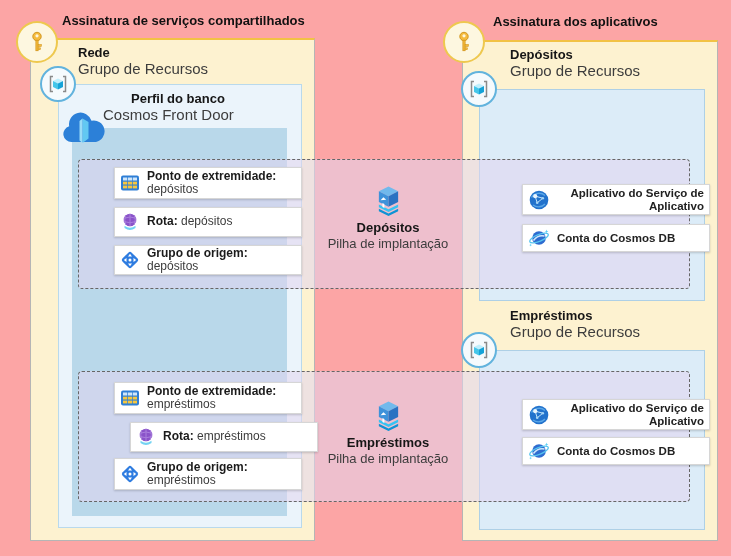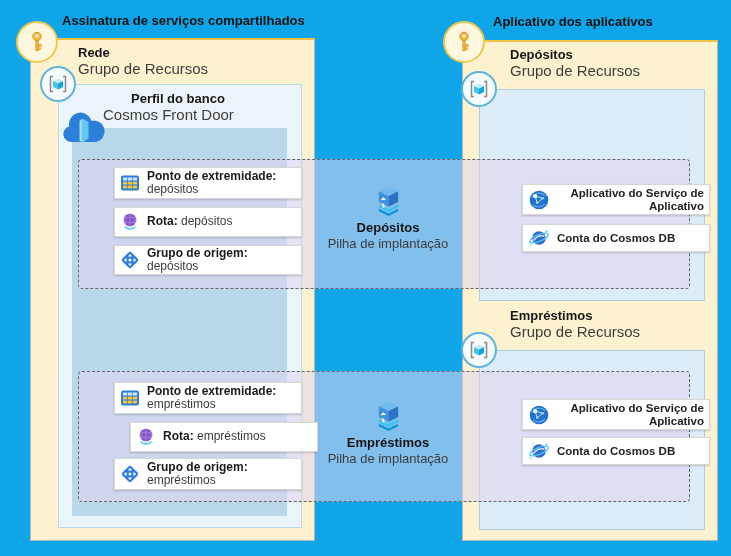--- a/index.html
+++ b/index.html
@@ -1,16 +1,16 @@
 <!DOCTYPE html>
 <html><head>
 <meta charset="utf-8">
 <style>
   html,body{margin:0;padding:0;background:#ffffff;}
-  .canvas{position:relative;width:731px;height:556px;background:#0ea5e9;
+  .canvas{position:relative;width:731px;height:556px;background:#fca5a5;
           font-family:"Liberation Sans",sans-serif;overflow:hidden;}
   .abs{position:absolute;box-sizing:border-box;}
 
   
   .sub-box{background:#fdf2d0;border:1px solid #b5b5b5;border-top:2px solid #f2c245;}
   .light-box{background:#ebf4fb;border:1px solid #b9d9ec;}
   .med-box{background:#b9d8ea;}
   .rg-box{background:#dcecf8;border:1px solid #aed0e6;}
   .overlay{background:rgba(226,214,238,0.55);border:1px dashed #666;border-radius:4px;z-index:4;}
 
@@ -71,21 +71,21 @@
     <span style="display:flex;">
       <svg width="24" height="24" viewBox="0 0 24 24">
           <circle cx="12" cy="6.5" r="4.2" fill="#f5bb3d" stroke="#d2961f"></circle>
           <circle cx="12" cy="5.8" r="1.6" fill="#fdf6dd"></circle>
           <rect x="10.9" y="10.2" width="2.2" height="10.5" fill="#f5bb3d" stroke="#d2961f" stroke-width="0.8"></rect>
           <rect x="13.1" y="14.5" width="3.2" height="1.9" fill="#f5bb3d" stroke="#d2961f" stroke-width="0.6"></rect>
           <rect x="13.1" y="17.8" width="2.3" height="1.9" fill="#f5bb3d" stroke="#d2961f" stroke-width="0.6"></rect>
         </svg>
     </span>
   </div>
-  <div class="abs title" style="left:493px;top:14px;">Aplicativo dos aplicativos</div>
+  <div class="abs title" style="left:493px;top:14px;">Assinatura dos aplicativos</div>
 
   <div class="abs badge rg-badge" style="left:40px;top:66px;width:36px;height:36px;">
     <span style="display:flex;">
       <svg width="22" height="22" viewBox="0 0 22 22">
           <path d="M6 3.5 H3.5 V18.5 H6" stroke="#8a8a8a" stroke-width="1.5" fill="none"></path>
           <path d="M16 3.5 H18.5 V18.5 H16" stroke="#8a8a8a" stroke-width="1.5" fill="none"></path>
           <polygon points="11,5.5 16,8 11,10.5 6,8" fill="#bfeefb"></polygon>
           <polygon points="6,8 11,10.5 11,16.5 6,14" fill="#45c6e9"></polygon>
           <polygon points="16,8 16,14 11,16.5 11,10.5" fill="#15a3d8"></polygon>
         </svg>

